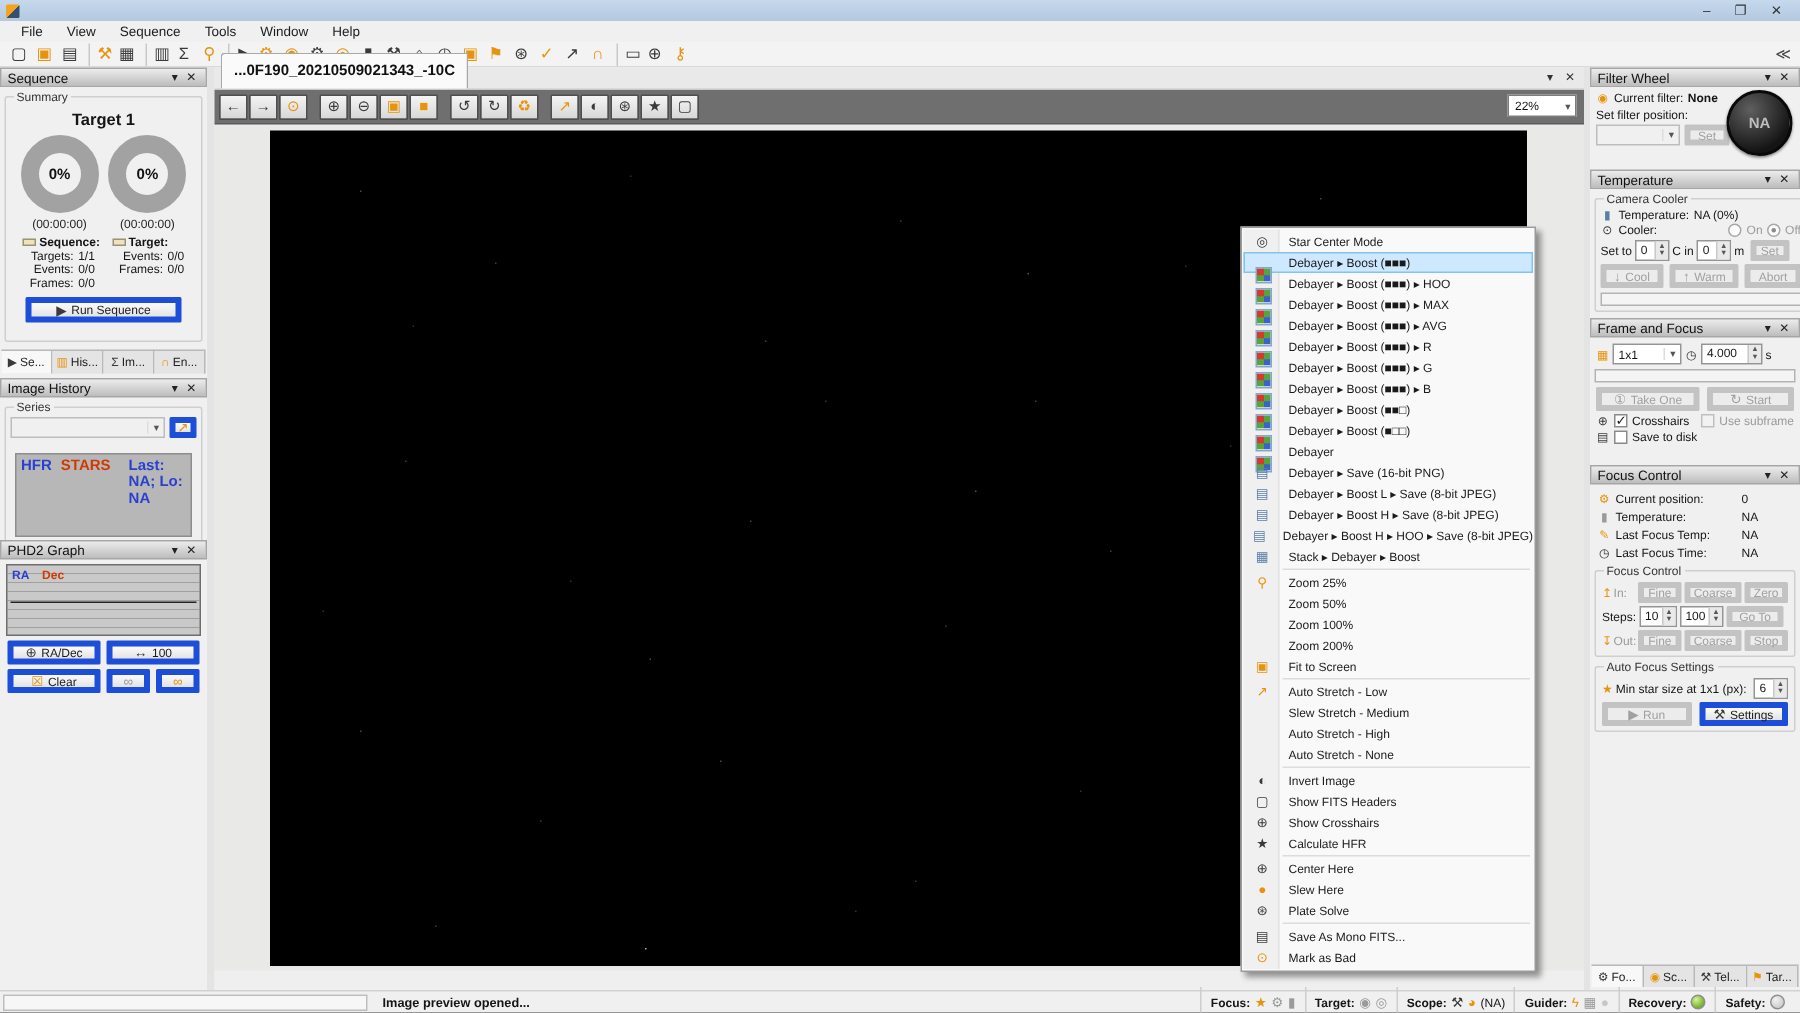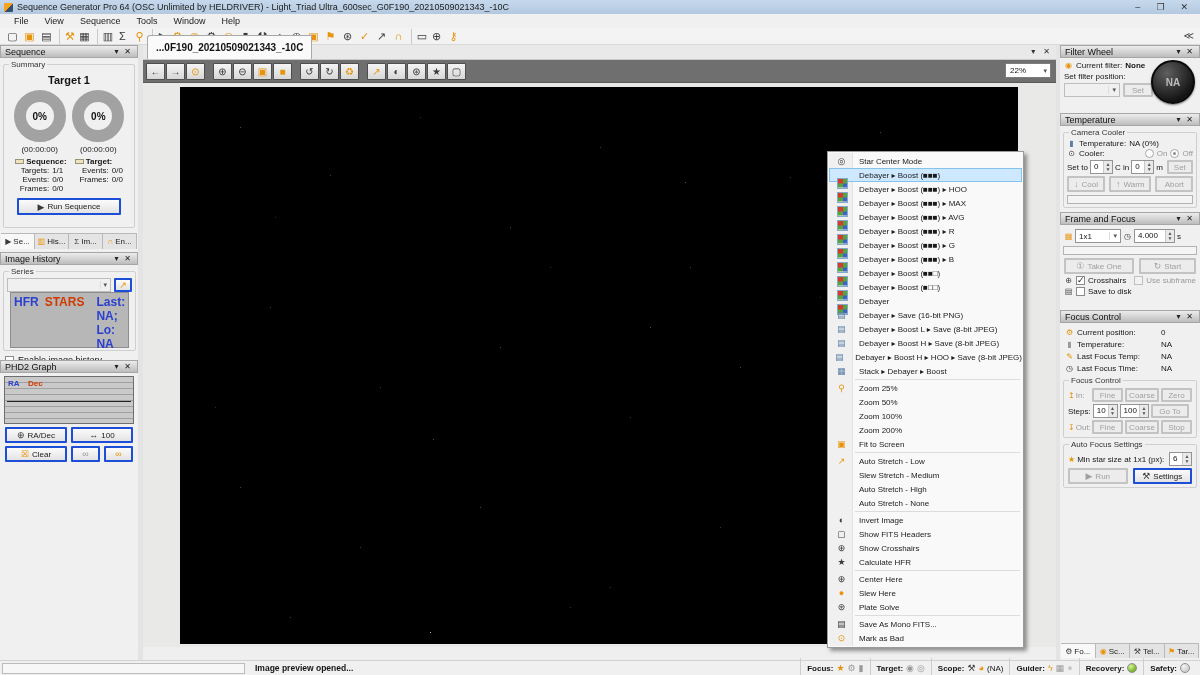--- a/index.html
+++ b/index.html
@@ -20,21 +20,21 @@
 
   .c-dark{color:#3a3a3a}.c-orange{color:#e8930c}.c-steel{color:#5b7fa6}
   .c-gray{color:#9a9a9a}.c-blue{color:#2b3fd0}.c-red{color:#d03a00}.c-lightgray{color:#c7c7c7}
 
   
   .phead{height:13px;background:linear-gradient(#ececec,#bdbdbd);border:1px solid #a6a6a6;display:flex;align-items:center;padding:0 4px;font-size:9px;color:#111;}
   .phead .sp{flex:1}
   .phead .hbtn{width:11px;text-align:center;color:#222;font-size:8px;line-height:12px;}
   fieldset{border:1px solid #cfcfcf;border-radius:2px;margin:2px 3px;padding:2px 3px;}
   legend{font-size:8px;color:#333;padding:0 2px;margin-left:2px;}
-  .btn{display:inline-flex;align-items:center;justify-content:center;gap:3px;border:2px solid #1d4ed8;background:linear-gradient(#fbfbfb,#e3e3e3);font-size:8px;height:16px;padding:0 5px;color:#1a1a1a;border-radius:1px;}
+  .btn{display:inline-flex;align-items:center;justify-content:center;gap:3px;border:4px solid #1d4ed8;background:linear-gradient(#fbfbfb,#e3e3e3);font-size:8px;height:16px;padding:0 5px;color:#1a1a1a;border-radius:1px;}
   .btn.disabled{color:#a0a0a0;border-color:#c3c3c3;background:#ececec;}
   .btn .bico{font-size:9px;}
   .sel{display:inline-flex;align-items:center;border:1px solid #949494;background:#fff;height:14px;font-size:8px;padding-left:3px;position:relative;}
   .sel .caret{margin-left:auto;padding:0 3px;font-size:7px;color:#555;border-left:1px solid #ddd;}
   .sel.disabled{background:#f0f0f0;border-color:#bdbdbd;color:#999;}
   .spin{display:inline-flex;border:1px solid #949494;background:#fff;height:14px;font-size:8px;align-items:stretch;}
   .spin .v{padding:1px 2px 0 3px;min-width:12px;}
   .spin .ud{display:flex;flex-direction:column;border-left:1px solid #c9c9c9;background:#e9e9e9;width:9px;font-size:5px;line-height:5px;align-items:center;justify-content:center;color:#555;}
   .cb{width:9px;height:9px;border:1px solid #8a8a8a;background:#fff;display:inline-block;position:relative;flex:none;}
   .cb.checked::after{content:"✓";position:absolute;top:-2.5px;left:0px;font-size:9px;color:#222;}
@@ -58,21 +58,21 @@
   .stat-col{font-size:8px;}
   .stat-head{display:flex;align-items:center;gap:2px;font-weight:bold;}
   .chip{width:9px;height:5px;background:#efe3bc;border:1px solid #98937a;display:inline-block;}
   .srow{display:flex;gap:3px;}
   .srow .k{width:34px;text-align:right;}
   .run-row{text-align:center;margin-top:5px;}
   .ltabs{position:absolute;left:1px;right:1px;display:flex;border-top:1px solid #b9b9b9;height:16px;background:#e4e4e4;}
   .ltab{flex:1;display:flex;align-items:center;justify-content:center;gap:2px;font-size:8px;border-right:1px solid #b9b9b9;color:#222;background:#e4e4e4;}
   .ltab.active{background:#f8f8f8;}
   .ltab .tico{font-size:8px;}
-  .ih-box{margin:0 3px;height:56px;background:#b7b7b7;border:1px solid #8d8d8d;padding:2px 3px;display:flex;font-weight:bold;font-size:12px;gap:6px;}
+  .ih-box{margin:10px 3px;height:56px;background:#b7b7b7;border:1px solid #8d8d8d;padding:2px 3px;display:flex;font-weight:bold;font-size:10px;gap:6px;}
   .ih-box .sp{flex:1}
   .cbrow{display:flex;align-items:center;gap:4px;margin:4px 5px;}
   .phd2-box{margin:3px 4px;height:48px;background:#c9c9c9;border:1px solid #6e6e6e;position:relative;background-image:repeating-linear-gradient(to bottom,transparent 0 5px,rgba(110,110,110,.45) 5px 6px);padding:1px 3px;}
   .phd2-box .zero{position:absolute;left:2px;right:2px;top:24px;border-top:1px solid #222;}
   .phd2-box .lbl{font-weight:bold;font-size:8px;display:inline-block;margin-right:6px;}
   .phd2-btns{display:grid;grid-template-columns:62px 62px;gap:3px 4px;justify-content:center;margin-top:2px;}
   .phd2-small{display:flex;gap:4px;}
   .phd2-small .btn{flex:1}
 
   
@@ -139,21 +139,20 @@
   .sb-right{margin-left:auto;display:flex;align-items:center;height:100%;}
   .sb-group{display:flex;align-items:center;gap:3px;padding:0 6px;border-left:1px solid #cdcdcd;height:21px;}
   .sb-group .glab{font-weight:bold;}
   .sb-ico{font-size:9px;line-height:9px;}
 </style>
 </head>
 <body>
 
 <div class="titlebar">
   <span class="app-icon"></span>
-  <span class="title-text">Sequence Generator Pro 64 (OSC Unlimited by HELDRIVER) - Light_Triad Ultra_600sec_G0F190_20210509021343_-10C</span>
   <span class="win-btns">
     <span>–</span>
     <span>❐</span>
     <span>✕</span>
   </span>
 </div>
 
 <div class="menubar">
   <span class="mitem">File</span>
     <span class="mitem">View</span>

